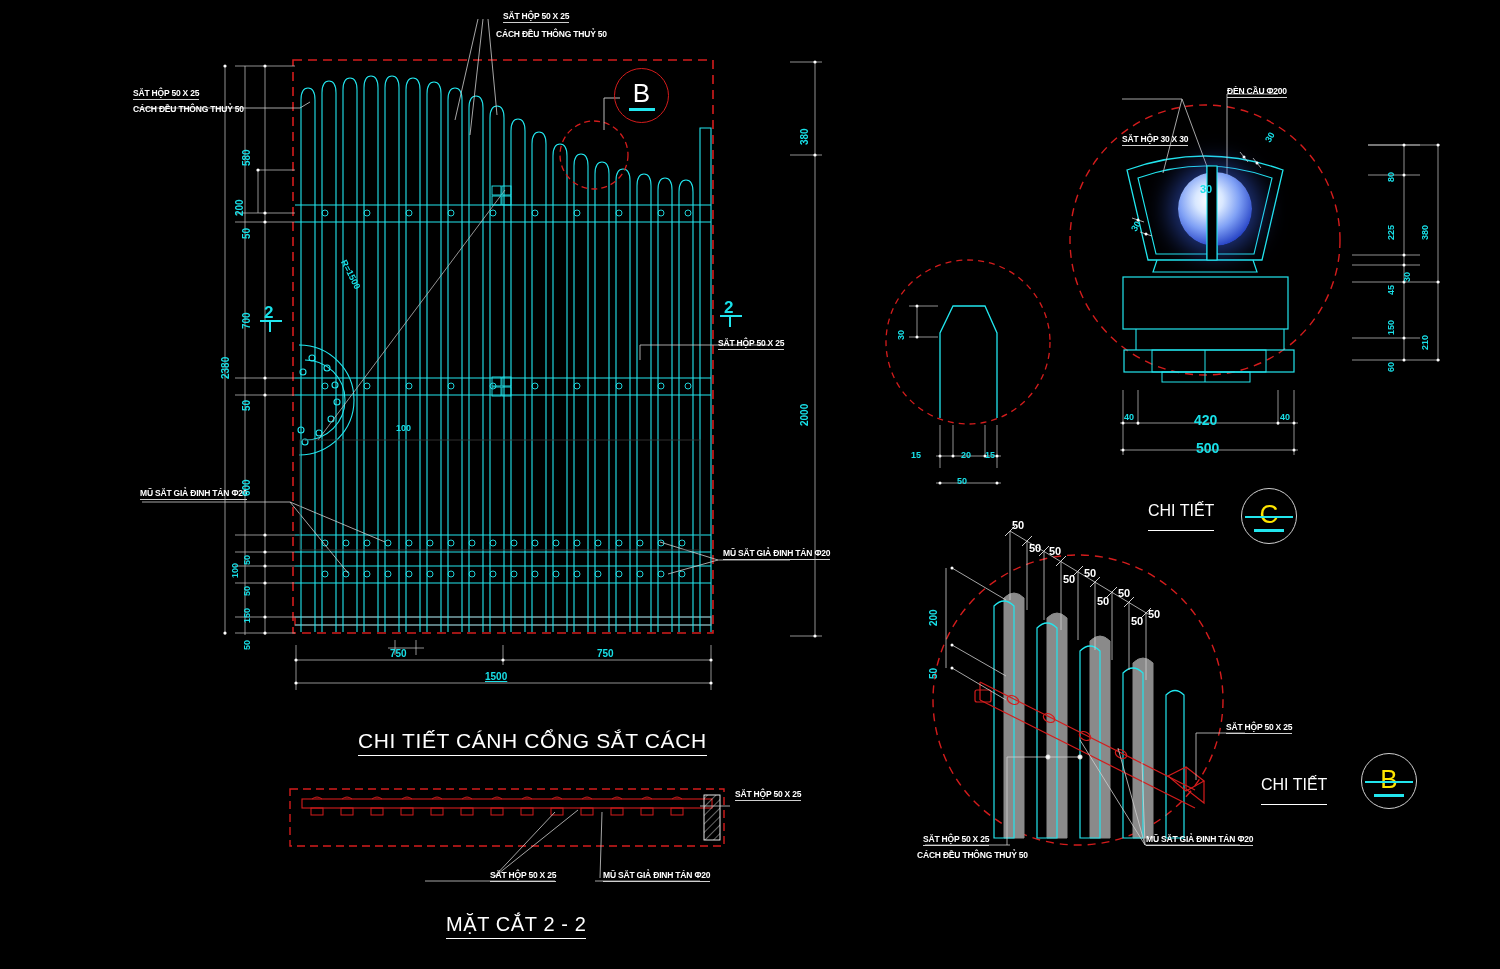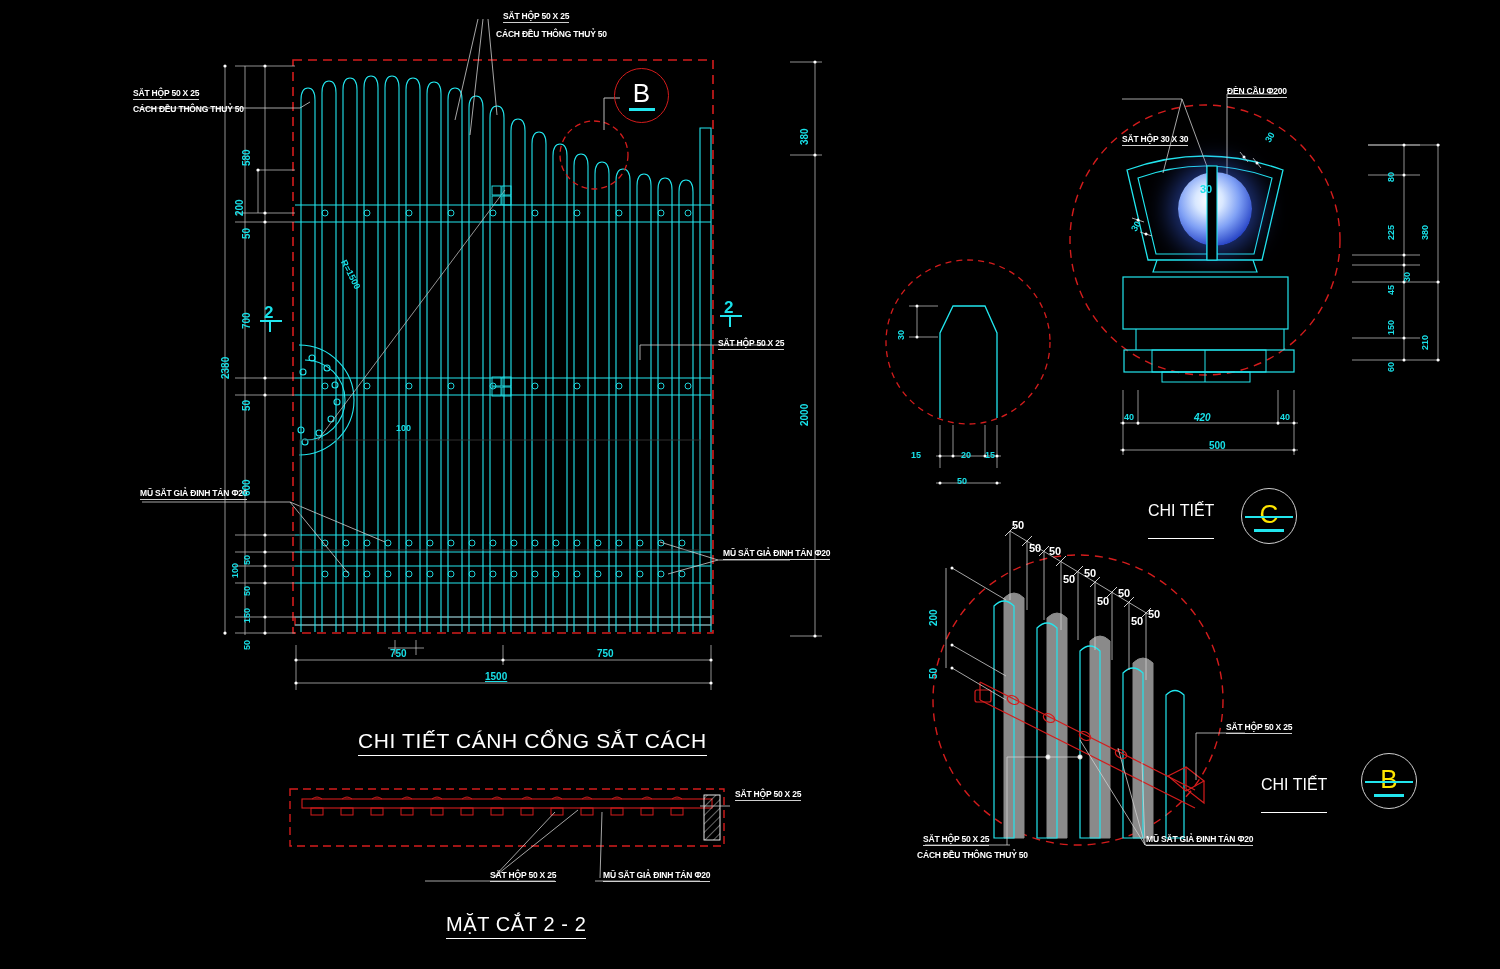--- a/index.html
+++ b/index.html
@@ -49,21 +49,21 @@
     border-bottom: 1.6px solid #ffffff;
     padding-bottom: 2px;
     font-family: "Liberation Sans", sans-serif;
   }
   .chititle {
     position: absolute;
     color: #ffffff;
     font-size: 16px;
     white-space: nowrap;
     border-bottom: 1.2px solid #ffffff;
-    padding-bottom: 18px;
+    padding-bottom: 10px;
     font-family: "Liberation Sans", sans-serif;
   }
   .bubble {
     position: absolute;
     border-radius: 50%;
     display: flex;
     align-items: center;
     justify-content: center;
     flex-direction: column;
   }
@@ -658,23 +658,23 @@
   <div class="dim v" style="left:1396px; top:172px; font-size:9px;">80</div>
   <div class="dim v" style="left:1396px; top:230px; font-size:9px;">225</div>
   <div class="dim v" style="left:1412px; top:272px; font-size:9px;">30</div>
   <div class="dim v" style="left:1396px; top:285px; font-size:9px;">45</div>
   <div class="dim v" style="left:1396px; top:325px; font-size:9px;">150</div>
   <div class="dim v" style="left:1396px; top:362px; font-size:9px;">60</div>
   <div class="dim v" style="left:1430px; top:230px; font-size:9px;">380</div>
   <div class="dim v" style="left:1430px; top:340px; font-size:9px;">210</div>
 
   <div class="dim" style="left:1124px; top:412px; font-size:9px;">40</div>
-  <div class="dim" style="left:1194px; top:412px; font-size:10px;font-style:italic;">420</div>
+  <div class="dim" style="left:1194px; top:412px; font-size:14px;">420</div>
   <div class="dim" style="left:1280px; top:412px; font-size:9px;">40</div>
-  <div class="dim" style="left:1196px; top:440px; font-size:10px;margin-left:13px;">500</div>
+  <div class="dim" style="left:1196px; top:440px; font-size:14px;">500</div>
 
   <div class="chititle" style="left:1148px; top:502px;">CHI TIẾT</div>
   <div class="bubble" style="left:1241px; top:488px; width:56px; height:56px; border:1.4px solid #cfcfcf;">
     <div class="ch" style="color:#ffe500;">C</div>
     <div class="bar" style="width:30px;height:3px;margin-top:2px;"></div>
   </div>
   <div style="position:absolute;left:1245px;top:516px;width:48px;height:2px;background:#22e6ee;"></div>
 
   <div class="dim w" style="left:1012px; top:519px; font-size:11px;">50</div>
   <div class="dim w" style="left:1029px; top:542px; font-size:11px;">50</div>

